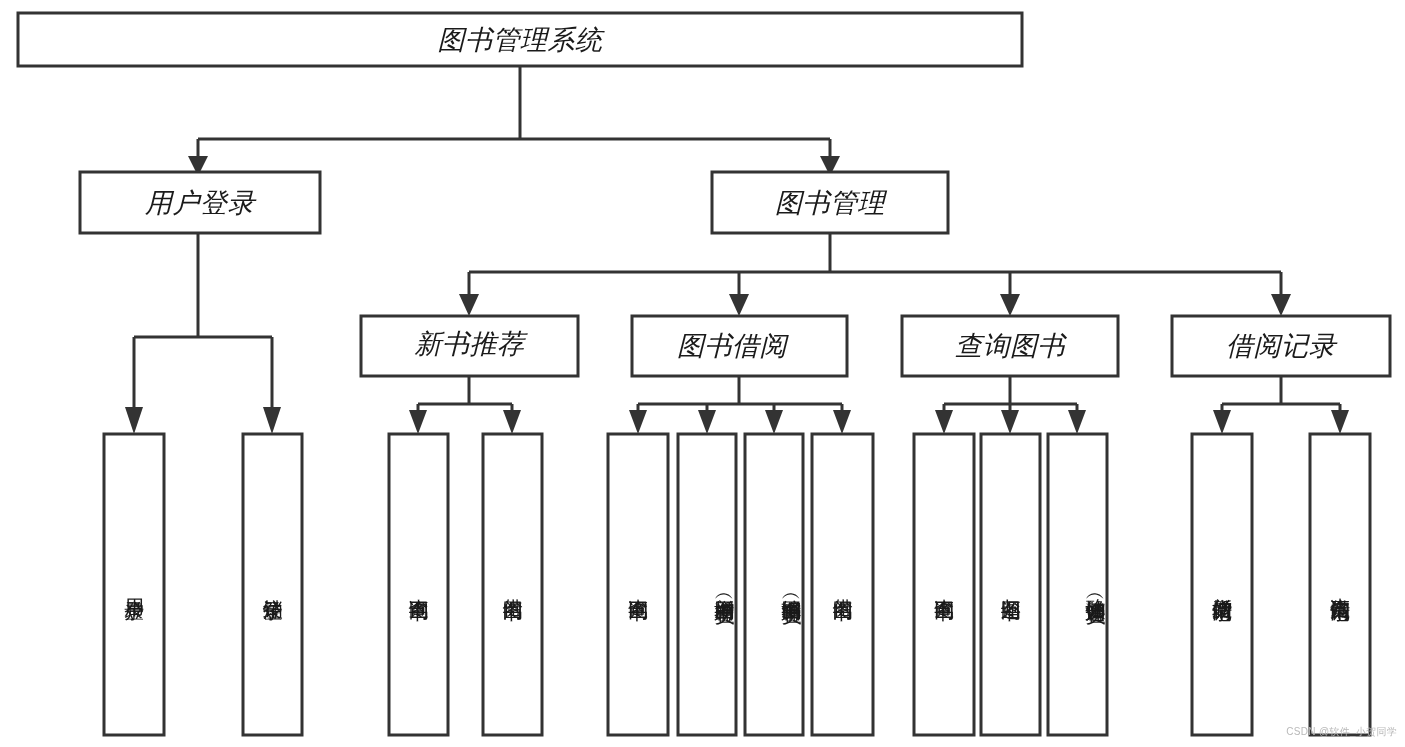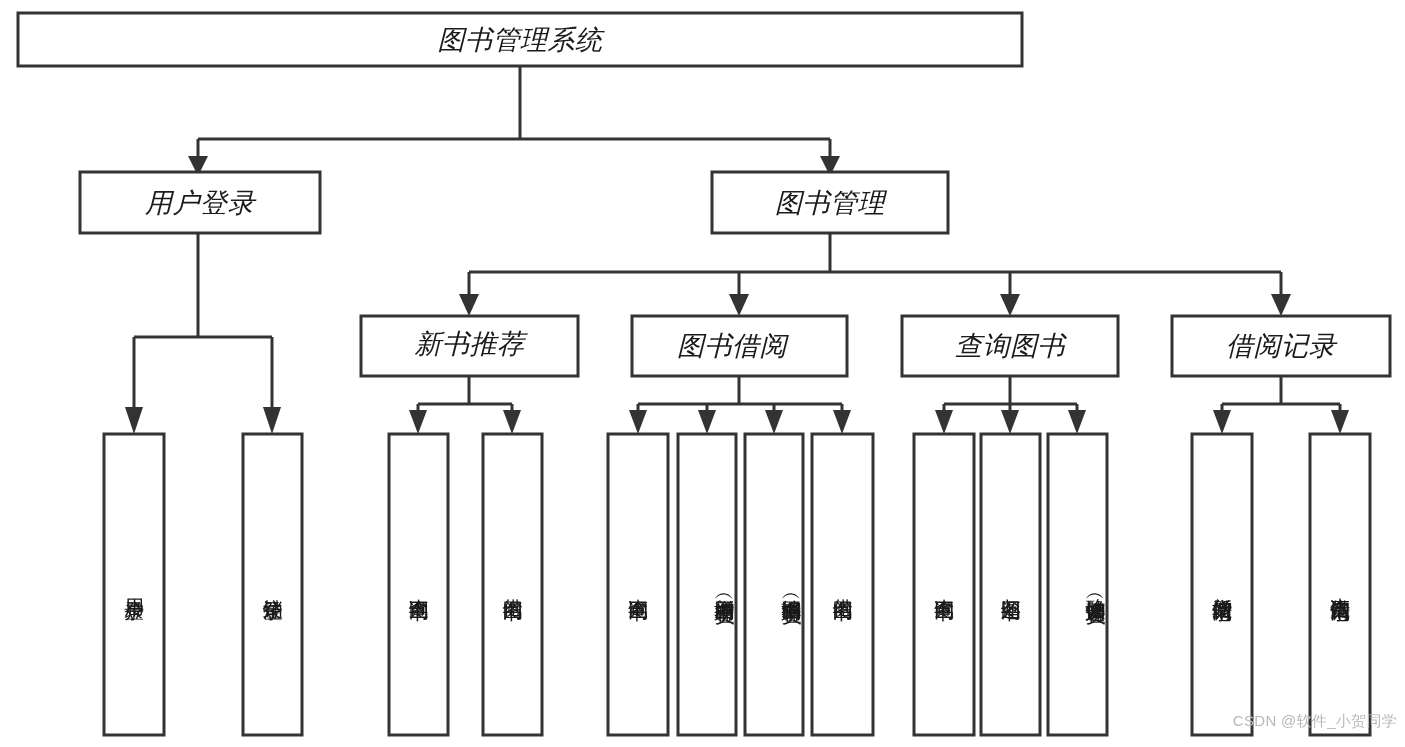--- a/index.html
+++ b/index.html
@@ -61,22 +61,22 @@
     writing-mode: vertical-rl;
     text-orientation: upright;
     font-size: 20px;
     line-height: 1.18;
     letter-spacing: 1px;
     text-align: center;
   }
   #watermark {
     position: absolute;
     right: 8px;
-    bottom: 16px;
-    font-size: 15px;
+    bottom: 8px;
+    font-size: 10px;
     color: #b9b9b9;
     font-family: "Liberation Sans", "DejaVu Sans", sans-serif;
     white-space: nowrap;
     letter-spacing: 0.3px;
   }
 </style>
 </head>
 <body>
 
 <div id="diagram-root">

